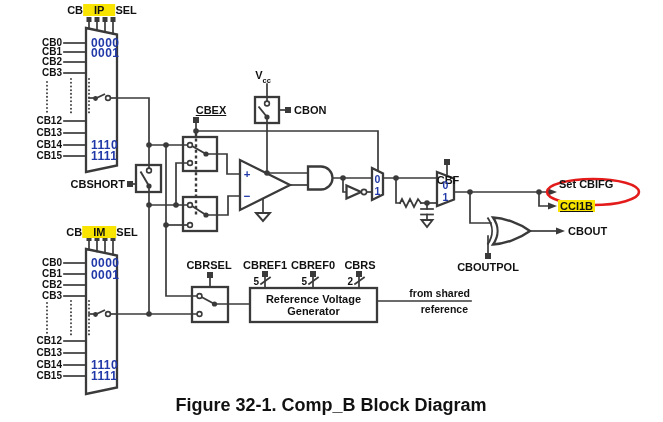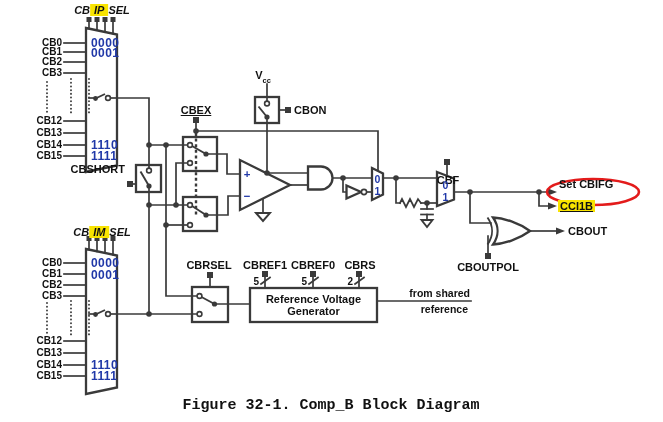--- a/index.html
+++ b/index.html
@@ -21,25 +21,25 @@
   .redellipse{fill:none;stroke:var(--red);stroke-width:2.6;}
 
   .lbl-c,.lbl-l,.lbl-r,.cb-label,.code{position:absolute;white-space:nowrap;color:#111;}
   .lbl-c{transform:translate(-50%,-50%);font-weight:bold;font-size:11px;}
   .lbl-l{transform:translateY(-50%);font-weight:bold;font-size:11px;}
   .lbl-r{transform:translateY(-50%);font-weight:bold;font-size:11px;text-align:right;}
   .cb-label{left:0;width:62px;text-align:right;font-weight:bold;font-size:10px;line-height:12px;}
   .code{left:91px;color:var(--blue);font-weight:bold;font-size:12px;line-height:11px;letter-spacing:.4px;}
   .port{color:var(--blue);font-size:10.5px;}
   .sign{color:var(--blue);font-size:11.5px;}
-  .hl{background:var(--yellow);padding:0 4px;}
-  .composite{display:flex;align-items:flex-start;font-style:italic;}
+  .hl{background:var(--yellow);padding:0 11px;}
+  .composite{display:flex;align-items:flex-start;}
   .sub{font-size:7.5px;vertical-align:sub;font-weight:bold;}
   .bits{font-size:10px;}
-  .caption{font-size:15px;font-family:Liberation Mono, monospace;}
+  .caption{font-size:18px;}
   .cci-hl{background:var(--yellow);padding:0 2px;}
 </style>
 </head>
 <body>
 
 <div id="stage">
 
 <svg width="663" height="422" viewBox="0 0 663 422">
 
   <g>
@@ -306,22 +306,22 @@
 <div class="cb-label" style="top:335px;">CB12</div>
 <div class="cb-label" style="top:347px;">CB13</div>
 <div class="cb-label" style="top:359px;">CB14</div>
 <div class="cb-label" style="top:370px;">CB15</div>
 
 <div class="code" style="top:257.5px;">0000</div>
 <div class="code" style="top:269.5px;">0001</div>
 <div class="code" style="top:359.5px;">1110</div>
 <div class="code" style="top:370.5px;">1111</div>
 
-<div class="lbl-r" style="right:538px;top:169px;padding-left:28px;">CBSHORT</div>
-<div class="lbl-c" style="left:196px;top:110px;text-decoration:underline;">CBEX</div>
+<div class="lbl-r" style="right:538px;top:184px;padding-left:28px;">CBSHORT</div>
+<div class="lbl-c" style="left:211px;top:110px;text-decoration:underline;">CBEX</div>
 
 <div class="lbl-c" style="left:263px;top:77px;text-align:right;">
   <span>V</span><span class="sub">cc</span>
 </div>
 <div class="lbl-l" style="left:294px;top:110px;">CBON</div>
 <div class="lbl-c" style="left:448px;top:152px;margin-top:28px;">CBF</div>
 
 <div class="lbl-c port" style="left:377.5px;top:179px;">0</div>
 <div class="lbl-c port" style="left:377.5px;top:190.5px;">1</div>
 <div class="lbl-c port" style="left:445.5px;top:184.5px;">0</div>

